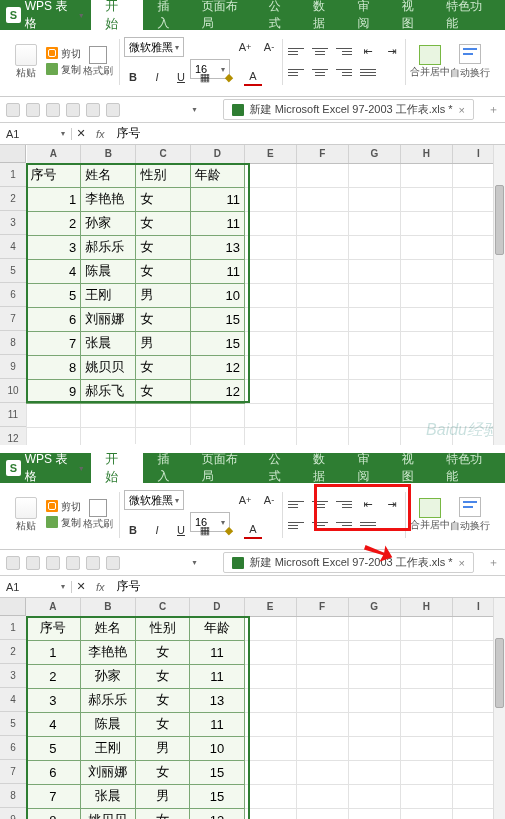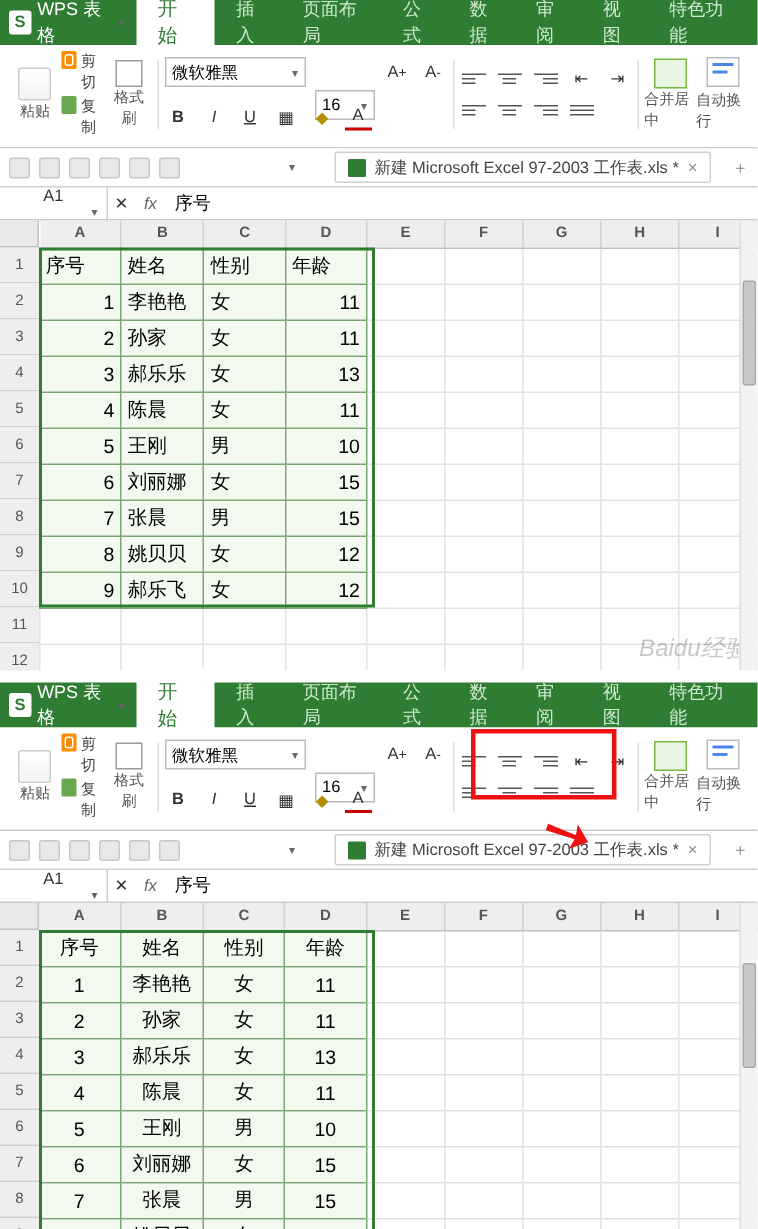--- a/index.html
+++ b/index.html
@@ -22,21 +22,21 @@
   .clip-actions { display: flex; flex-direction: column; gap: 2px; font-size: 10px; color: #444; }
   .clip-actions div { display: flex; align-items: flex-start; gap: 3px; }
   .sicon { width: 12px; height: 12px; display: inline-block; }
   .cut{ background:#ff8c00;border-radius:1px; position:relative;}
   .cut:after{content:"";position:absolute;inset:2px;border:1px solid #fff;border-radius:2px;}
   .copy{ background:#6aa84f;border-radius:1px;}
   .brush{ border: 1px solid #999; background:#fff; }
   .sep { width: 1px; height: 46px; background: #ddd; margin: 0 4px;}
   
   .font-sel, .size-sel { border: 1px solid #bbb; height: 20px; font-size: 11px; display: flex; align-items: center; padding: 0 4px; background:#fff; }
-  .font-sel { width: 94px; } .size-sel { width: 40px; margin-top: 44px; }
+  .font-sel { width: 60px; } .size-sel { width: 40px; margin-top: 44px; }
   .caret { margin-left:auto; font-size:8px; color:#666;}
   .aa-inc, .aa-dec { font-size: 11px; color:#333; }
   .btn { width: 18px; height: 18px; display:inline-flex; align-items:center; justify-content:center; font-size:11px; color:#333; cursor:pointer; }
   .btn u{ text-decoration: underline;}
   
   .align-grid { display:flex; flex-direction:column; gap:3px; }
   .align-row { display:flex; gap:6px; }
   .ai { width:16px; height:14px; display:flex; flex-direction:column; justify-content:center; gap:2px; }
   .ai span { height:1px; background:#555; display:block;}
   .ai.l span{ width:60%;} .ai.l span:first-child{ width:100%;}
@@ -56,39 +56,39 @@
   
   .qat { display:flex; align-items:center; gap:6px; padding:2px 6px; background:#fff; border-bottom:1px solid #d0d0d0; font-size:11px; color:#555;}
   .qat .qi{ width:14px; height:14px; background:#e8e8e8; border:1px solid #c8c8c8; border-radius:2px;}
   .doctab{ display:flex; align-items:center; gap:6px; border:1px solid #cfcfcf; padding:2px 8px; background:#fff; border-radius:2px; font-size:11px; color:#444;}
   .xlsicon{ width:12px; height:12px; background:#2e7d32; border-radius:1px;}
   .closex{ color:#888; }
   .plustab{ margin-left:8px; color:#888;}
 
   
   .fbar{ display:flex; align-items:center; border-bottom:1px solid #ccc; height:22px; }
-  .namebox{ width:72px; border-right:1px solid #ccc; padding:0 6px; display:flex; align-items:center; font-size:11px; color:#333;flex-direction:column;}
+  .namebox{ width:72px; border-right:1px solid #ccc; padding:0 6px; display:flex; align-items:center; font-size:11px; color:#333;}
   .fx{ padding:0 6px; color:#666; font-style:italic; font-size:11px;}
   .fval{ padding:0 6px; font-size:12px; }
 
   
   .sheet { position:relative; overflow:hidden; }
   .gridwrap{ display:flex; }
   .corner{ width:26px; height:18px; background:#e9e9e9; border-bottom:1px solid #c0c0c0; border-right:1px solid #c0c0c0;}
   .rh{ width:26px; height:24px; display:flex; align-items:center; justify-content:center; font-size:10px; border-bottom:1px solid #d2d2d2; color:#555; background:#eee;}
   
   table.cells{ border-collapse:collapse;}
   .ch{ height:18px; background:#eee; border-right:1px solid #d2d2d2; border-bottom:1px solid #c0c0c0; font-size:10px; color:#555; text-align:center; width:56px;}
   .cell{ height:24px; border-right:1px solid #d8d8d8; border-bottom:1px solid #d8d8d8; font-size:13px; padding:0 4px; background:#fff; width:56px; overflow:hidden; white-space:nowrap;}
   .datarange .cell{ border-right:1px solid #7aa774; border-bottom:1px solid #7aa774; background:#f3f9ef;}
   .datarange .ch { background:#eee;}
   
   .sel-outline{ position:absolute; border:2px solid #2e7d32; pointer-events:none;}
 
-  .watermark{ position:absolute; right:6px; bottom:4px; font-size:16px; opacity:.22; color:#000000; font-style:italic; pointer-events:none;}
+  .watermark{ position:absolute; right:6px; bottom:4px; font-size:16px; opacity:.22; color:#0f766e; font-style:italic; pointer-events:none;}
   .scrollbar-v{ position:absolute; right:0; top:0; bottom:0; width:12px; background:#f2f2f2; border-left:1px solid #ddd;}
   .scrollbar-v .thumb{ position:absolute; top:40px; left:1px; width:9px; height:70px; background:#c8c8c8; border:1px solid #aaa; border-radius:2px;}
 
   .left-align .cell{ text-align:left;}
   .left-align .cell.num{ text-align:right;}
   .center-align .cell{ text-align:center;}
   
   .headerrow .cell{ font-weight:normal; }
 
   .section{ margin-bottom:8px; position:relative;}

